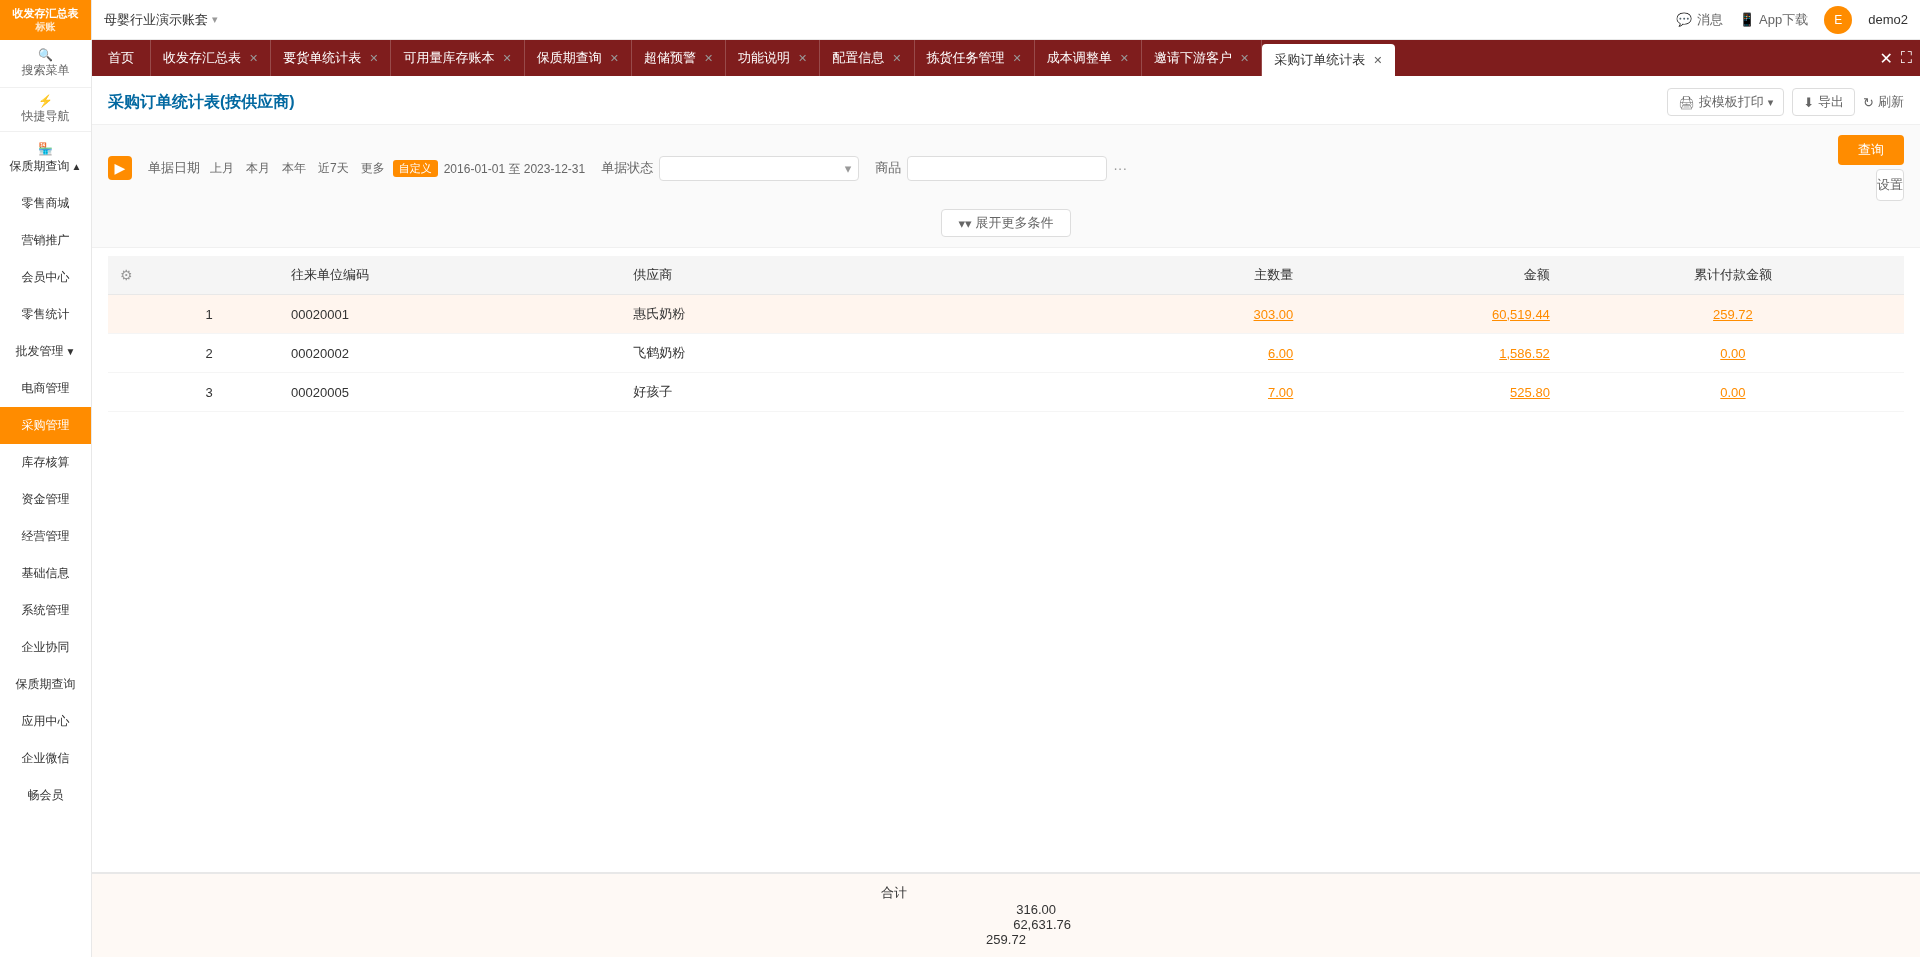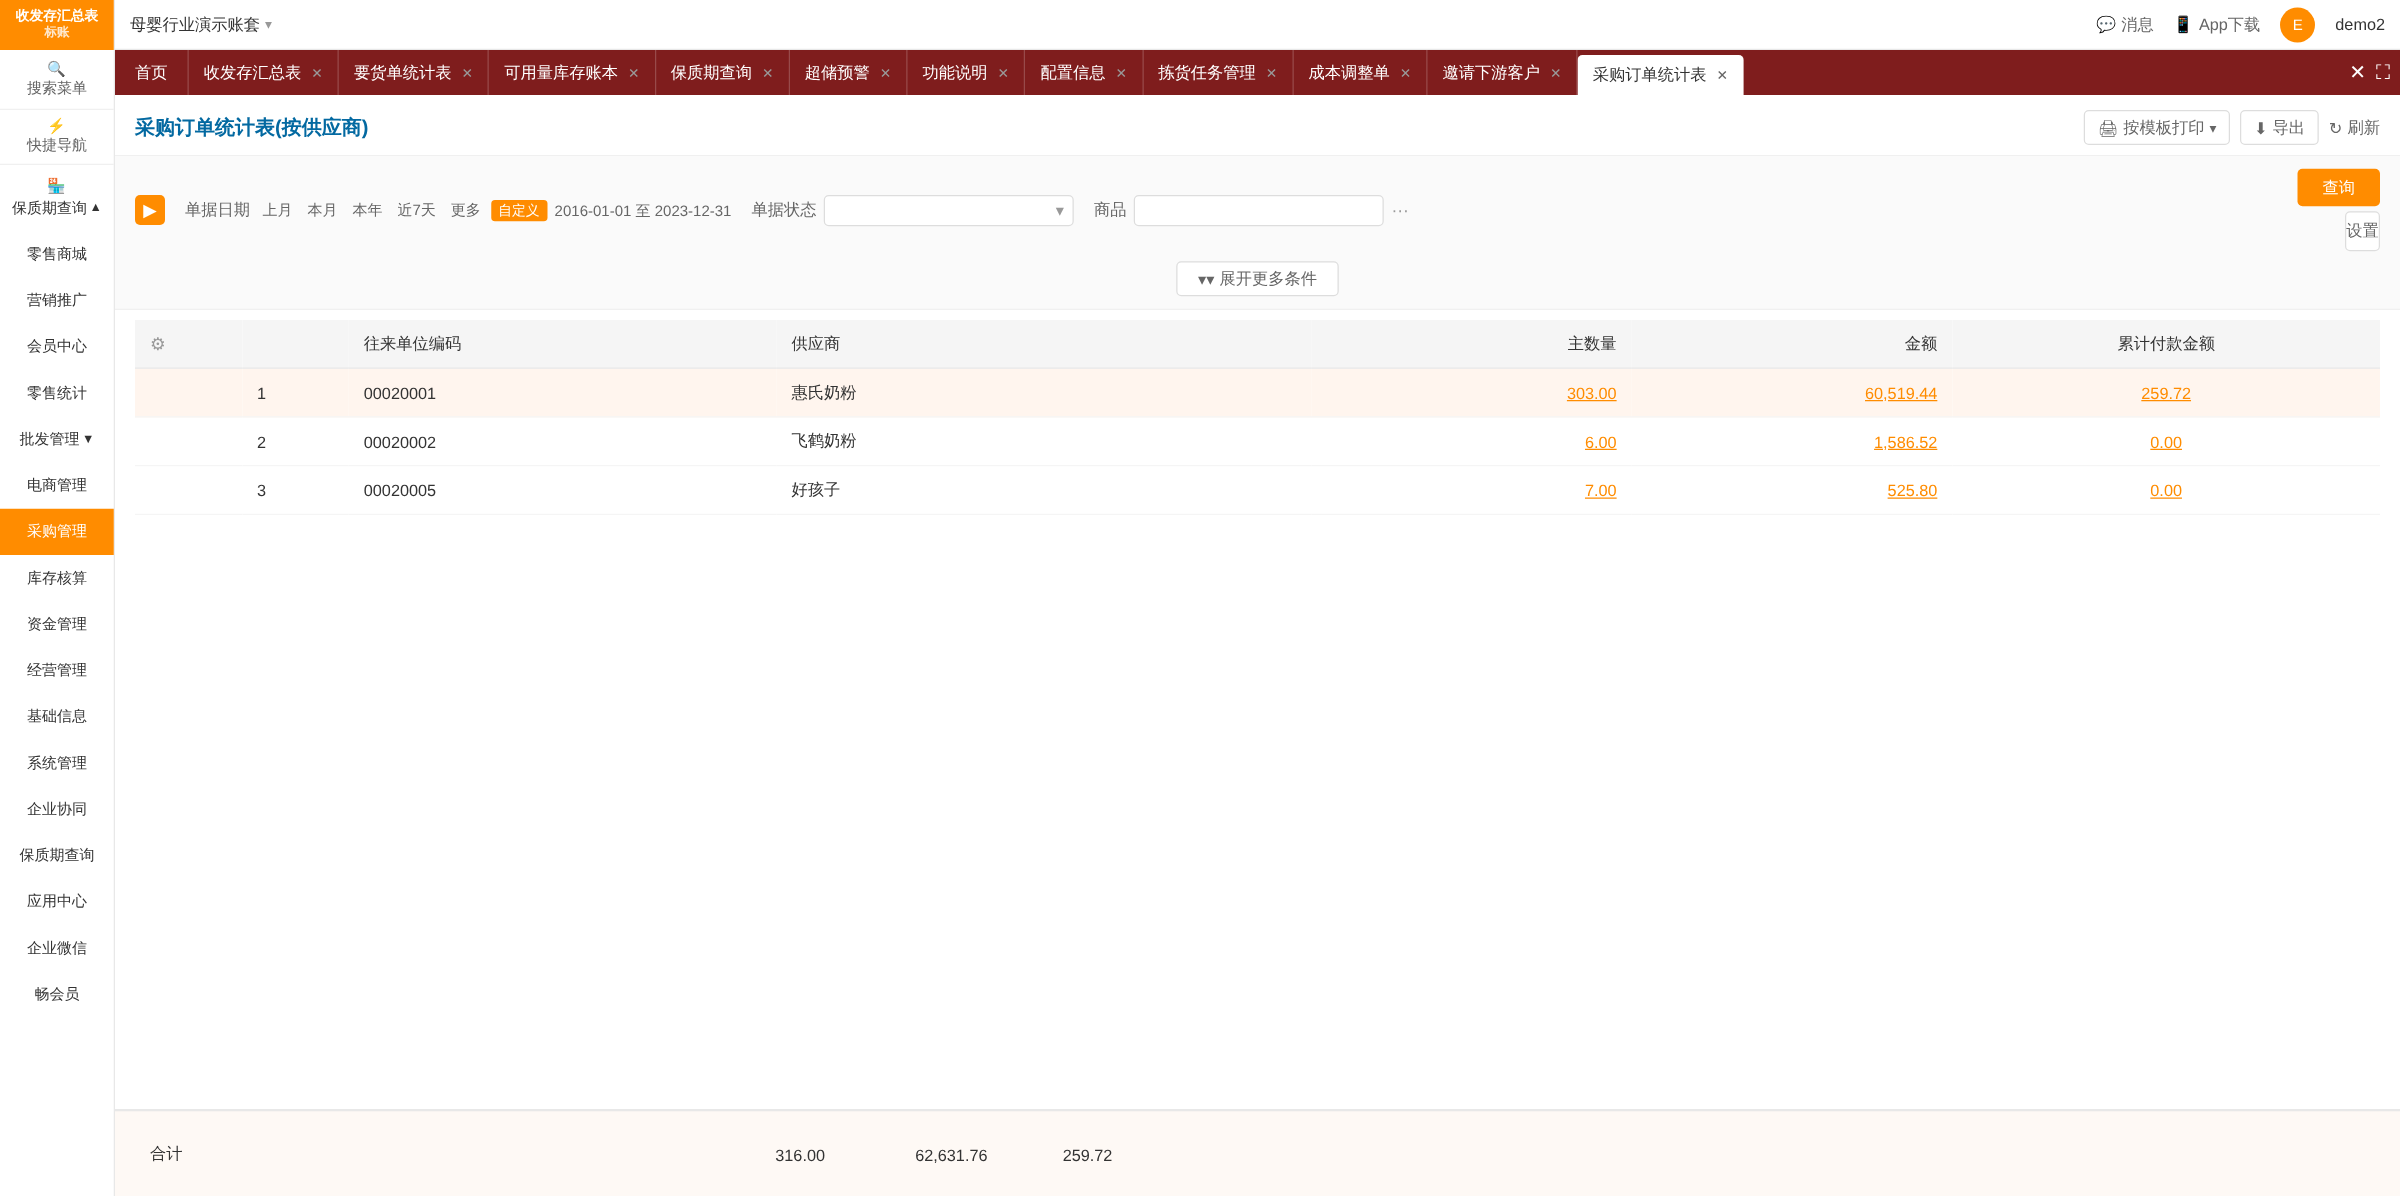--- a/index.html
+++ b/index.html
@@ -555,21 +555,21 @@
             <td>00020005</td>
             <td>好孩子</td>
             <td class="right"><span class="link">7.00</span></td>
             <td class="right"><span class="link">525.80</span></td>
             <td class="center"><span class="link">0.00</span></td>
           </tr>
         </tbody>
       </table>
     </div>
 
-    <div style="position:fixed;bottom:0;left:92px;right:0;background:#fef9f5;border-top:2px solid #e8e8e8;padding:25px 28px;display:flex;align-items:flex-end;font-size:13px;font-weight:500;color:#333;">
+    <div style="position:fixed;bottom:0;left:92px;right:0;background:#fef9f5;border-top:2px solid #e8e8e8;padding:10px 28px;display:flex;align-items:center;font-size:13px;font-weight:500;color:#333;flex-direction:column;">
       <span style="width:250px;">合计</span>
       <span style="width:190px;"></span>
       <span style="width:100px;text-align:right;">316.00</span>
       <span style="width:130px;text-align:right;">62,631.76</span>
       <span style="width:160px;text-align:center;">259.72</span>
     </div>
 
   </div>
 </div>
 

